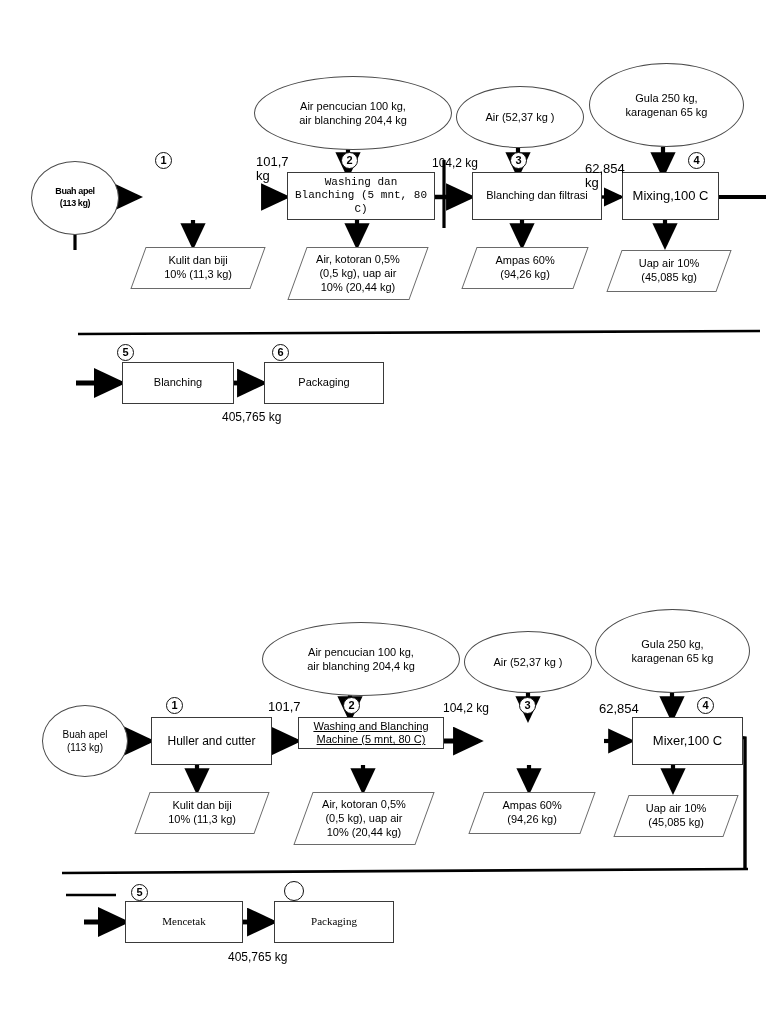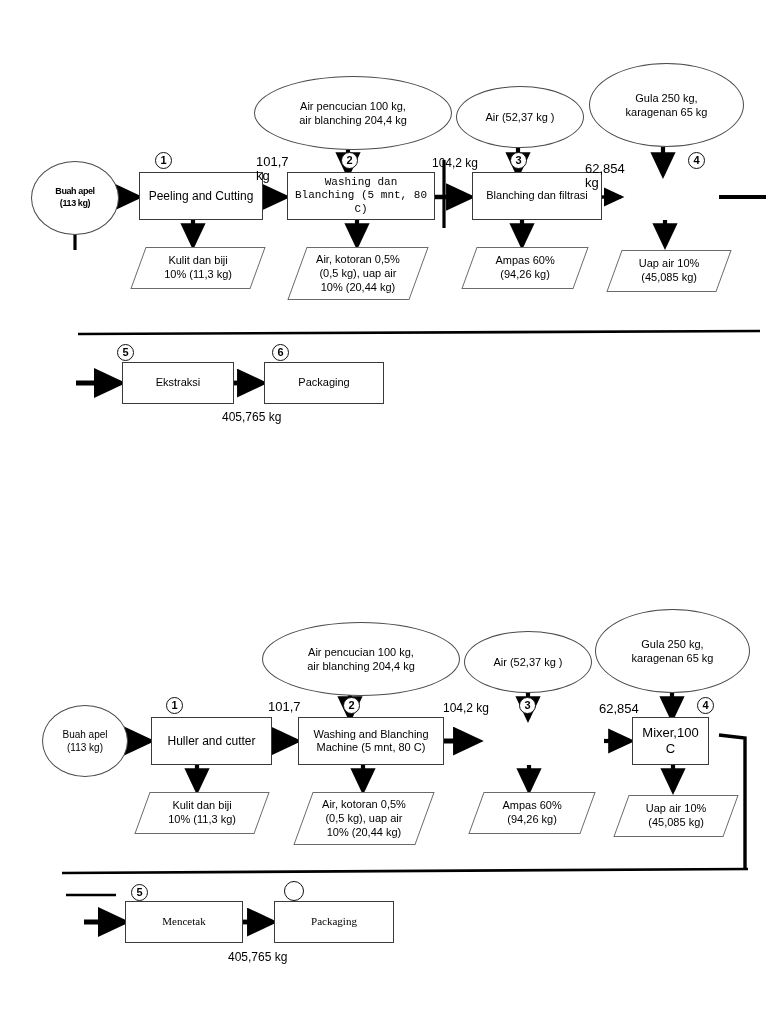--- a/index.html
+++ b/index.html
@@ -157,32 +157,32 @@
   <div class="stepnum" style="left:341px;top:152px;">
     <span>2</span>
   </div>
   <div class="stepnum" style="left:510px;top:152px;">
     <span>3</span>
   </div>
   <div class="stepnum" style="left:688px;top:152px;">
     <span>4</span>
   </div>
 
-  <div class="node f12" style="left:139px;top:172px;width:124px;height:48px;">
-    <span class="txt">Peeling and Cutting</span>
-  </div>
 
   <div class="node f11" style="left:287px;top:172px;width:148px;height:48px;font-family:Liberation Mono, monospace;">
     <span class="txt">Washing dan Blanching (5 mnt, 80 C)</span>
   </div>
 
   <div class="node f11" style="left:472px;top:172px;width:130px;height:48px;">
     <span class="txt">Blanching dan filtrasi</span>
   </div>
 
+  <div class="node f13" style="left:622px;top:172px;width:97px;height:48px;">
+    <span class="txt">Mixing,100 C</span>
+  </div>
 
   <div class="para f11" style="left:138px;top:247px;width:120px;height:42px;">
     <span class="inner" style="white-space:pre-line;">Kulit dan biji
 10% (11,3 kg)</span>
   </div>
 
   <div class="para f11" style="left:297px;top:247px;width:122px;height:53px;">
     <span class="inner" style="white-space:pre-line;">Air, kotoran 0,5%
 (0,5 kg), uap air
 10% (20,44 kg)</span>
@@ -207,21 +207,21 @@
 kg</div>
 
   <div class="stepnum" style="left:117px;top:344px;">
     <span>5</span>
   </div>
   <div class="stepnum" style="left:272px;top:344px;">
     <span>6</span>
   </div>
 
   <div class="node f11" style="left:122px;top:362px;width:112px;height:42px;">
-    <span class="txt">Ekstraksi</span>
+    <span class="txt">Blanching</span>
   </div>
 
   <div class="node f11" style="left:264px;top:362px;width:120px;height:42px;">
     <span class="txt">Packaging</span>
   </div>
 
   <div class="label f12" style="left:222px;top:411px;">405,765 kg</div>
 
   <div class="ellipse f10" style="left:42px;top:705px;width:86px;height:72px;">
     <span class="txt" style="white-space:pre-line;">Buah apel
@@ -252,26 +252,26 @@
     <span>3</span>
   </div>
   <div class="stepnum" style="left:697px;top:697px;">
     <span>4</span>
   </div>
 
   <div class="node f12" style="left:151px;top:717px;width:121px;height:48px;">
     <span class="txt">Huller and cutter</span>
   </div>
 
-  <div class="node f11" style="left:298px;top:717px;width:146px;height:48px;">
+  <div class="node f11" style="left:298px;top:717px;width:146px;height:32px;text-decoration:underline;">
     <span class="txt">Washing and Blanching Machine (5 mnt, 80 C)</span>
   </div>
 
 
-  <div class="node f13" style="left:632px;top:717px;width:77px;height:48px;">
+  <div class="node f13" style="left:632px;top:717px;width:111px;height:48px;">
     <span class="txt">Mixer,100 C</span>
   </div>
 
   <div class="para f11" style="left:142px;top:792px;width:120px;height:42px;">
     <span class="inner" style="white-space:pre-line;">Kulit dan biji
 10% (11,3 kg)</span>
   </div>
 
   <div class="para f11" style="left:303px;top:792px;width:122px;height:53px;">
     <span class="inner" style="white-space:pre-line;">Air, kotoran 0,5%

